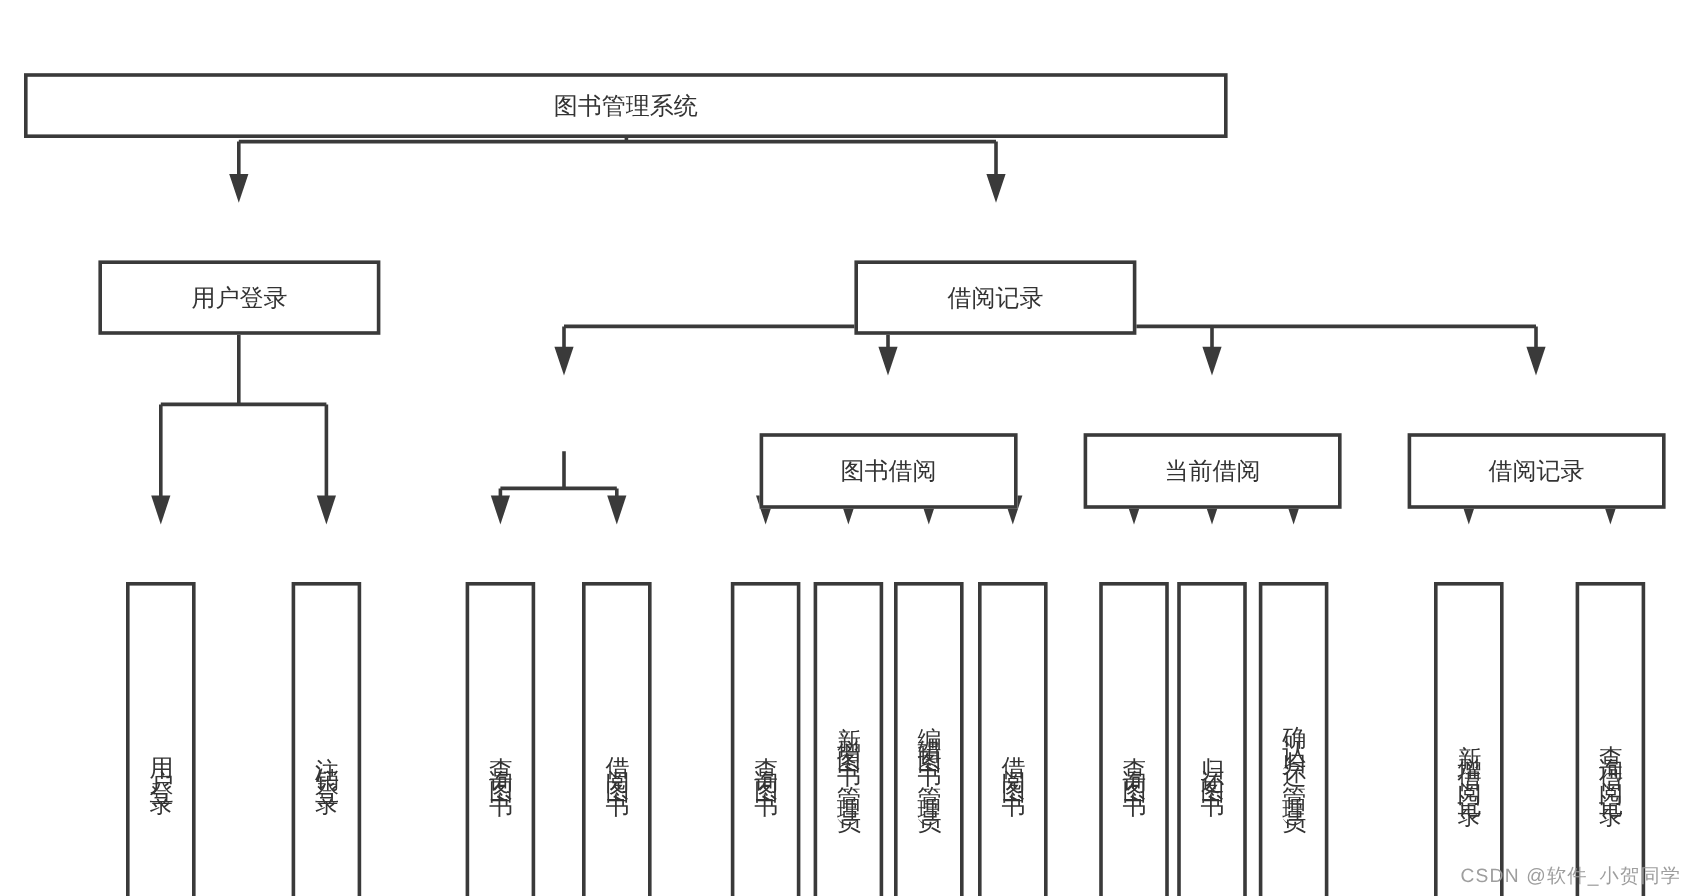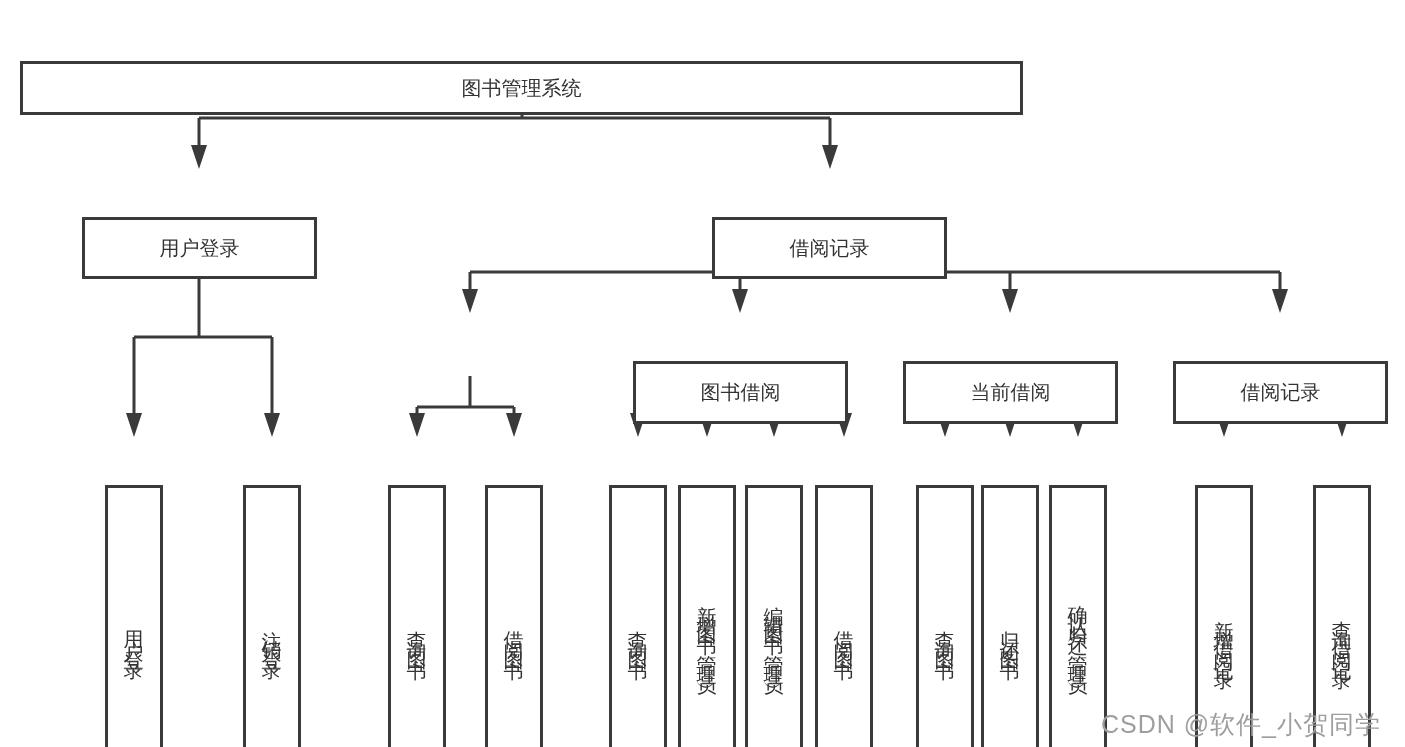--- a/index.html
+++ b/index.html
@@ -22,22 +22,22 @@
   }
   .lvl1 { left:20px;  top:13px;  width:1003px; height:54px; }
   .lvl2 { top:169px; width:235px; height:62px; }
   .lvl3 { top:313px; width:215px; height:63px; }
   .leaf { top:437px; width:58px;  height:299px; }
   .vtext {
     writing-mode:vertical-rl; text-orientation:mixed;
     font-size:20px; line-height:1; letter-spacing:10px;
   }
   .watermark {
-    position:absolute; z-index:3; right:24px; bottom:6px;
-    font-size:25px; color:var(--watermark); letter-spacing:1px;
+    position:absolute; z-index:3; right:4px; bottom:6px;
+    font-size:16px; color:var(--watermark); letter-spacing:1px;
   }
 </style>
 </head>
 <body>
 
 <div class="stage">
 
   <svg class="wires" width="1405" height="747" viewBox="0 0 1405 747">
     <g>
       <path d="M522 67 V118 M199 118 H830 M199 118 V152 M830 118 V152"></path>

